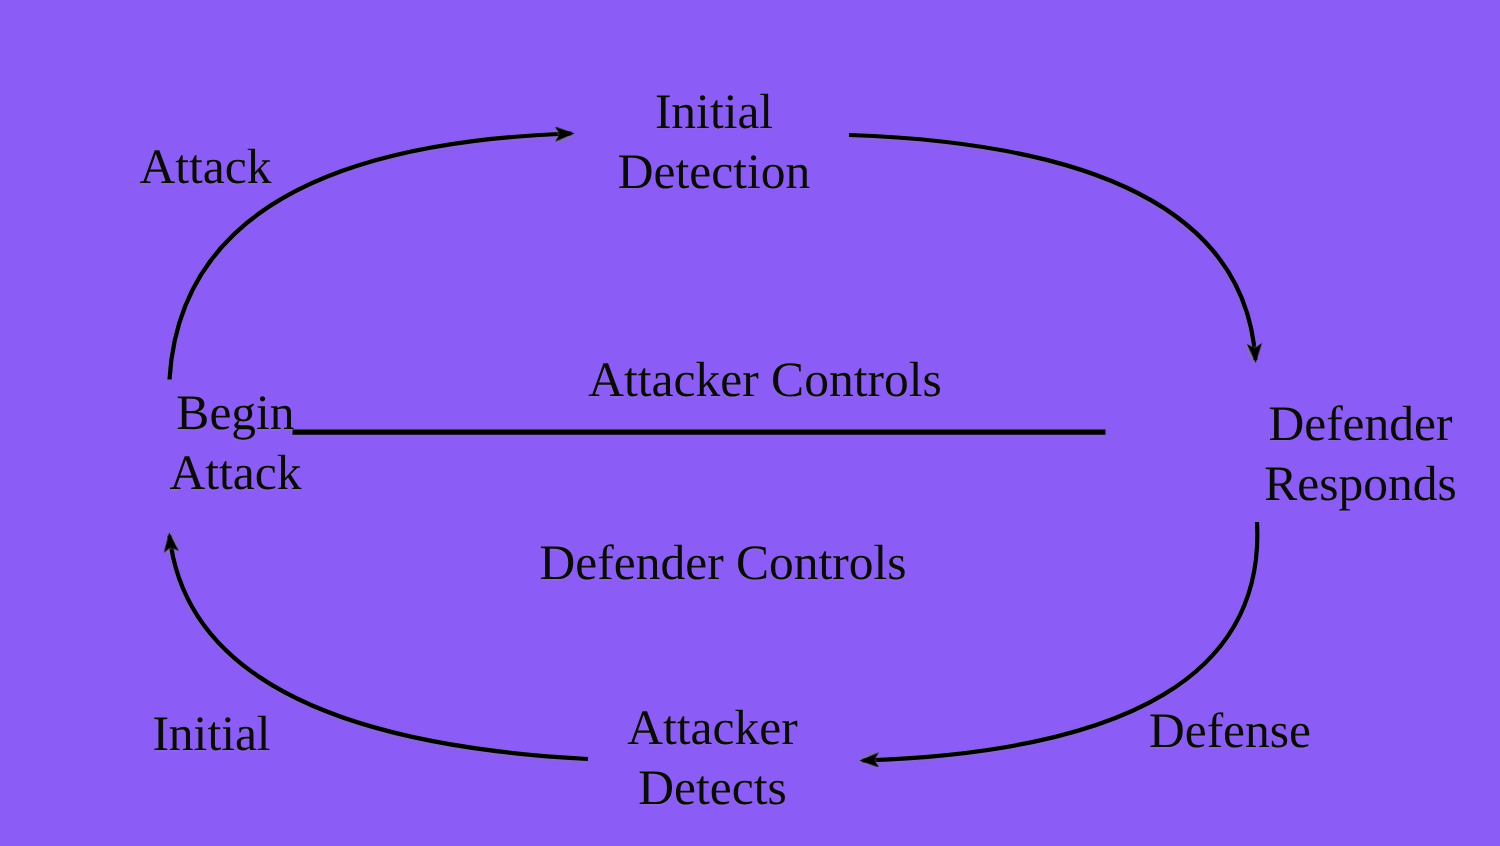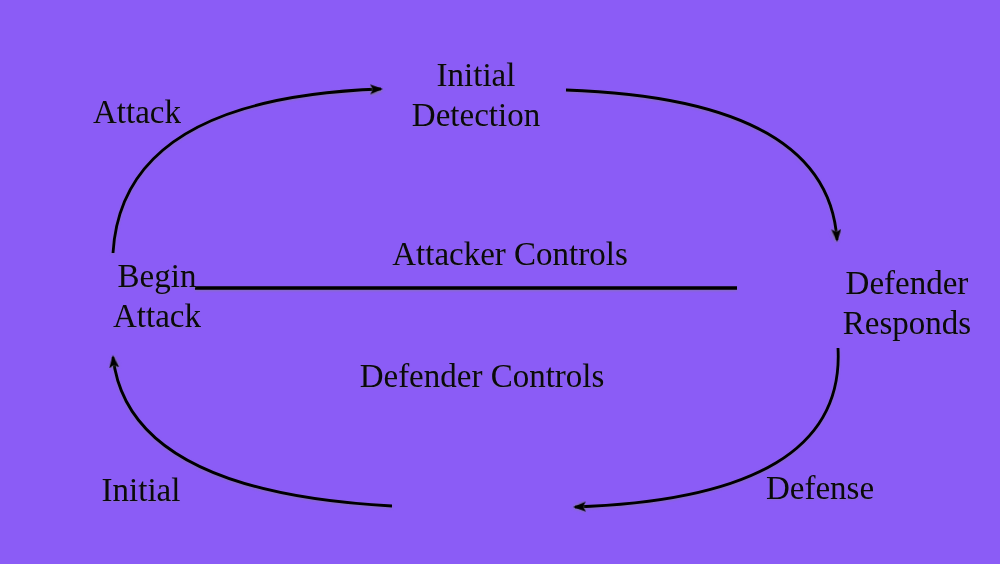--- a/index.html
+++ b/index.html
@@ -62,20 +62,24 @@
   <div class="txt" style="left:476px; top:95px;">
     <div>Initial</div>
     <div>Detection</div>
   </div>
 
   <div class="txt" style="left:861px; top:303px;margin-left:46px;">
     <div>Defender</div>
     <div>Responds</div>
   </div>
 
+  <div class="txt" style="left:475px; top:506px;">
+    <div>Attacker</div>
+    <div>Detects</div>
+  </div>
 
   <div class="txt" style="left:119px; top:296px;margin-left:38px;">
     <div>Begin</div>
     <div>Attack</div>
   </div>
 
   <div class="txt" style="left:137px; top:112px;">Attack</div>
 
 
   <div class="txt" style="left:820px; top:488px;">Defense</div>

